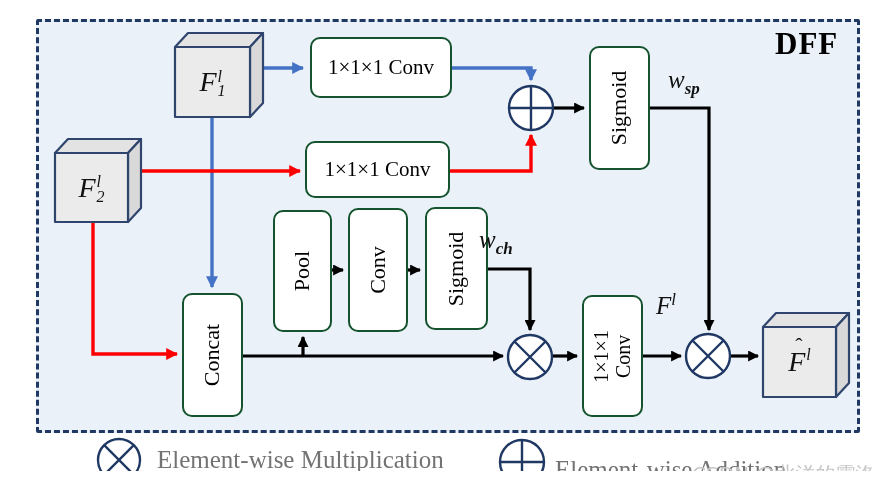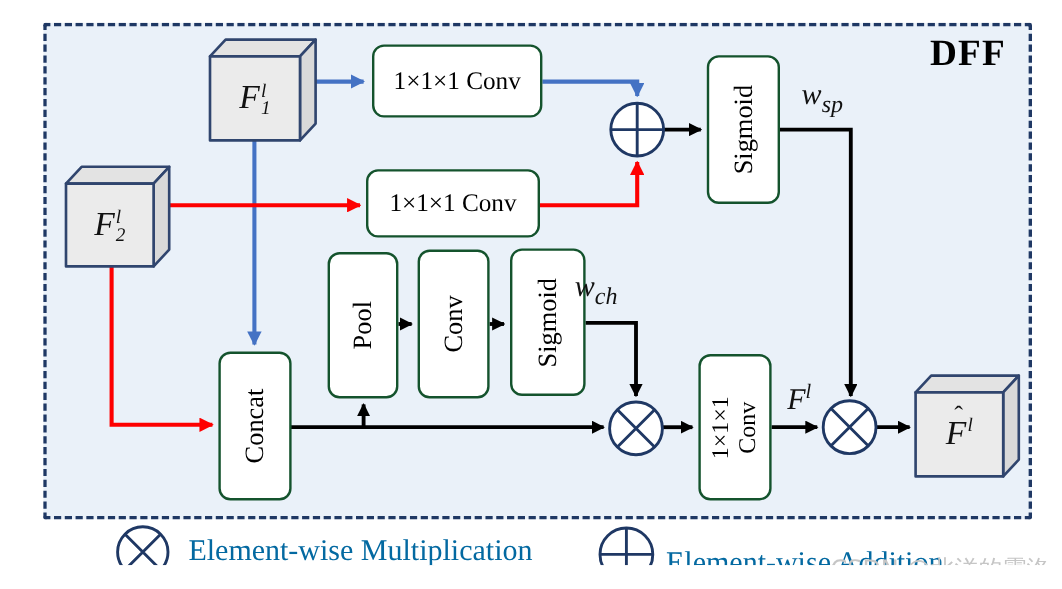--- a/index.html
+++ b/index.html
@@ -26,23 +26,23 @@
   }
   .tensor{
     position:absolute; display:flex; align-items:center; justify-content:center;
     font-style:italic; color:#111;
   }
   .tbase{font-size:28px; position:relative;}
   .hat{position:absolute; left:7px; top:-13px; font-size:22px; font-style:normal;}
   .tstack{display:inline-flex; flex-direction:column; align-items:flex-start;
     font-size:16px; line-height:0.88; margin-left:1px; transform:translateY(2px);}
   .wlabel{position:absolute; font-style:italic; font-size:25px; color:#111; white-space:nowrap;}
-  .wlabel sub{font-size:20px; line-height:0;}
+  .wlabel sub{font-size:17px; line-height:0;font-weight:bold;}
   .wlabel sup{font-size:17px; line-height:0;}
-  .legend-text{position:absolute; font-size:25px; color:#0369a1; white-space:nowrap;}
+  .legend-text{position:absolute; font-size:25px; color:#737373; white-space:nowrap;}
   .watermark{
     position:absolute; left:692px; top:461px; font-size:20px; color:#C6C6C6;
     font-family:"DejaVu Sans","Liberation Sans",sans-serif; white-space:nowrap;
   }
 </style>
 </head>
 <body>
 
 <div class="canvas">
 
@@ -188,20 +188,20 @@
   </div>
   <div class="tensor" style="left:763px; top:327px; width:73px; height:70px;">
     <span class="tbase"><span class="hat">ˆ</span><span>F</span></span>
       <span class="tstack" style="transform:translateY(-7px);">
         <span>l</span>
       </span>
   </div>
 
   <div class="wlabel" style="left:668px; top:66px;"><span>w</span><sub>sp</sub></div>
   <div class="wlabel" style="left:479px; top:226px;"><span>w</span><sub>ch</sub></div>
-  <div class="wlabel" style="left:656px; top:320px;"><span>F</span><sup>l</sup></div>
+  <div class="wlabel" style="left:656px; top:292px;"><span>F</span><sup>l</sup></div>
 
   <div class="legend-text" style="left:157px; top:446px;">Element-wise Multiplication</div>
   <div class="legend-text" style="left:555px; top:456px;">Element-wise Addition</div>
 
   <div class="watermark">CSDN @北洋的霞洛</div>
 
 </div>
 
 </body></html>

